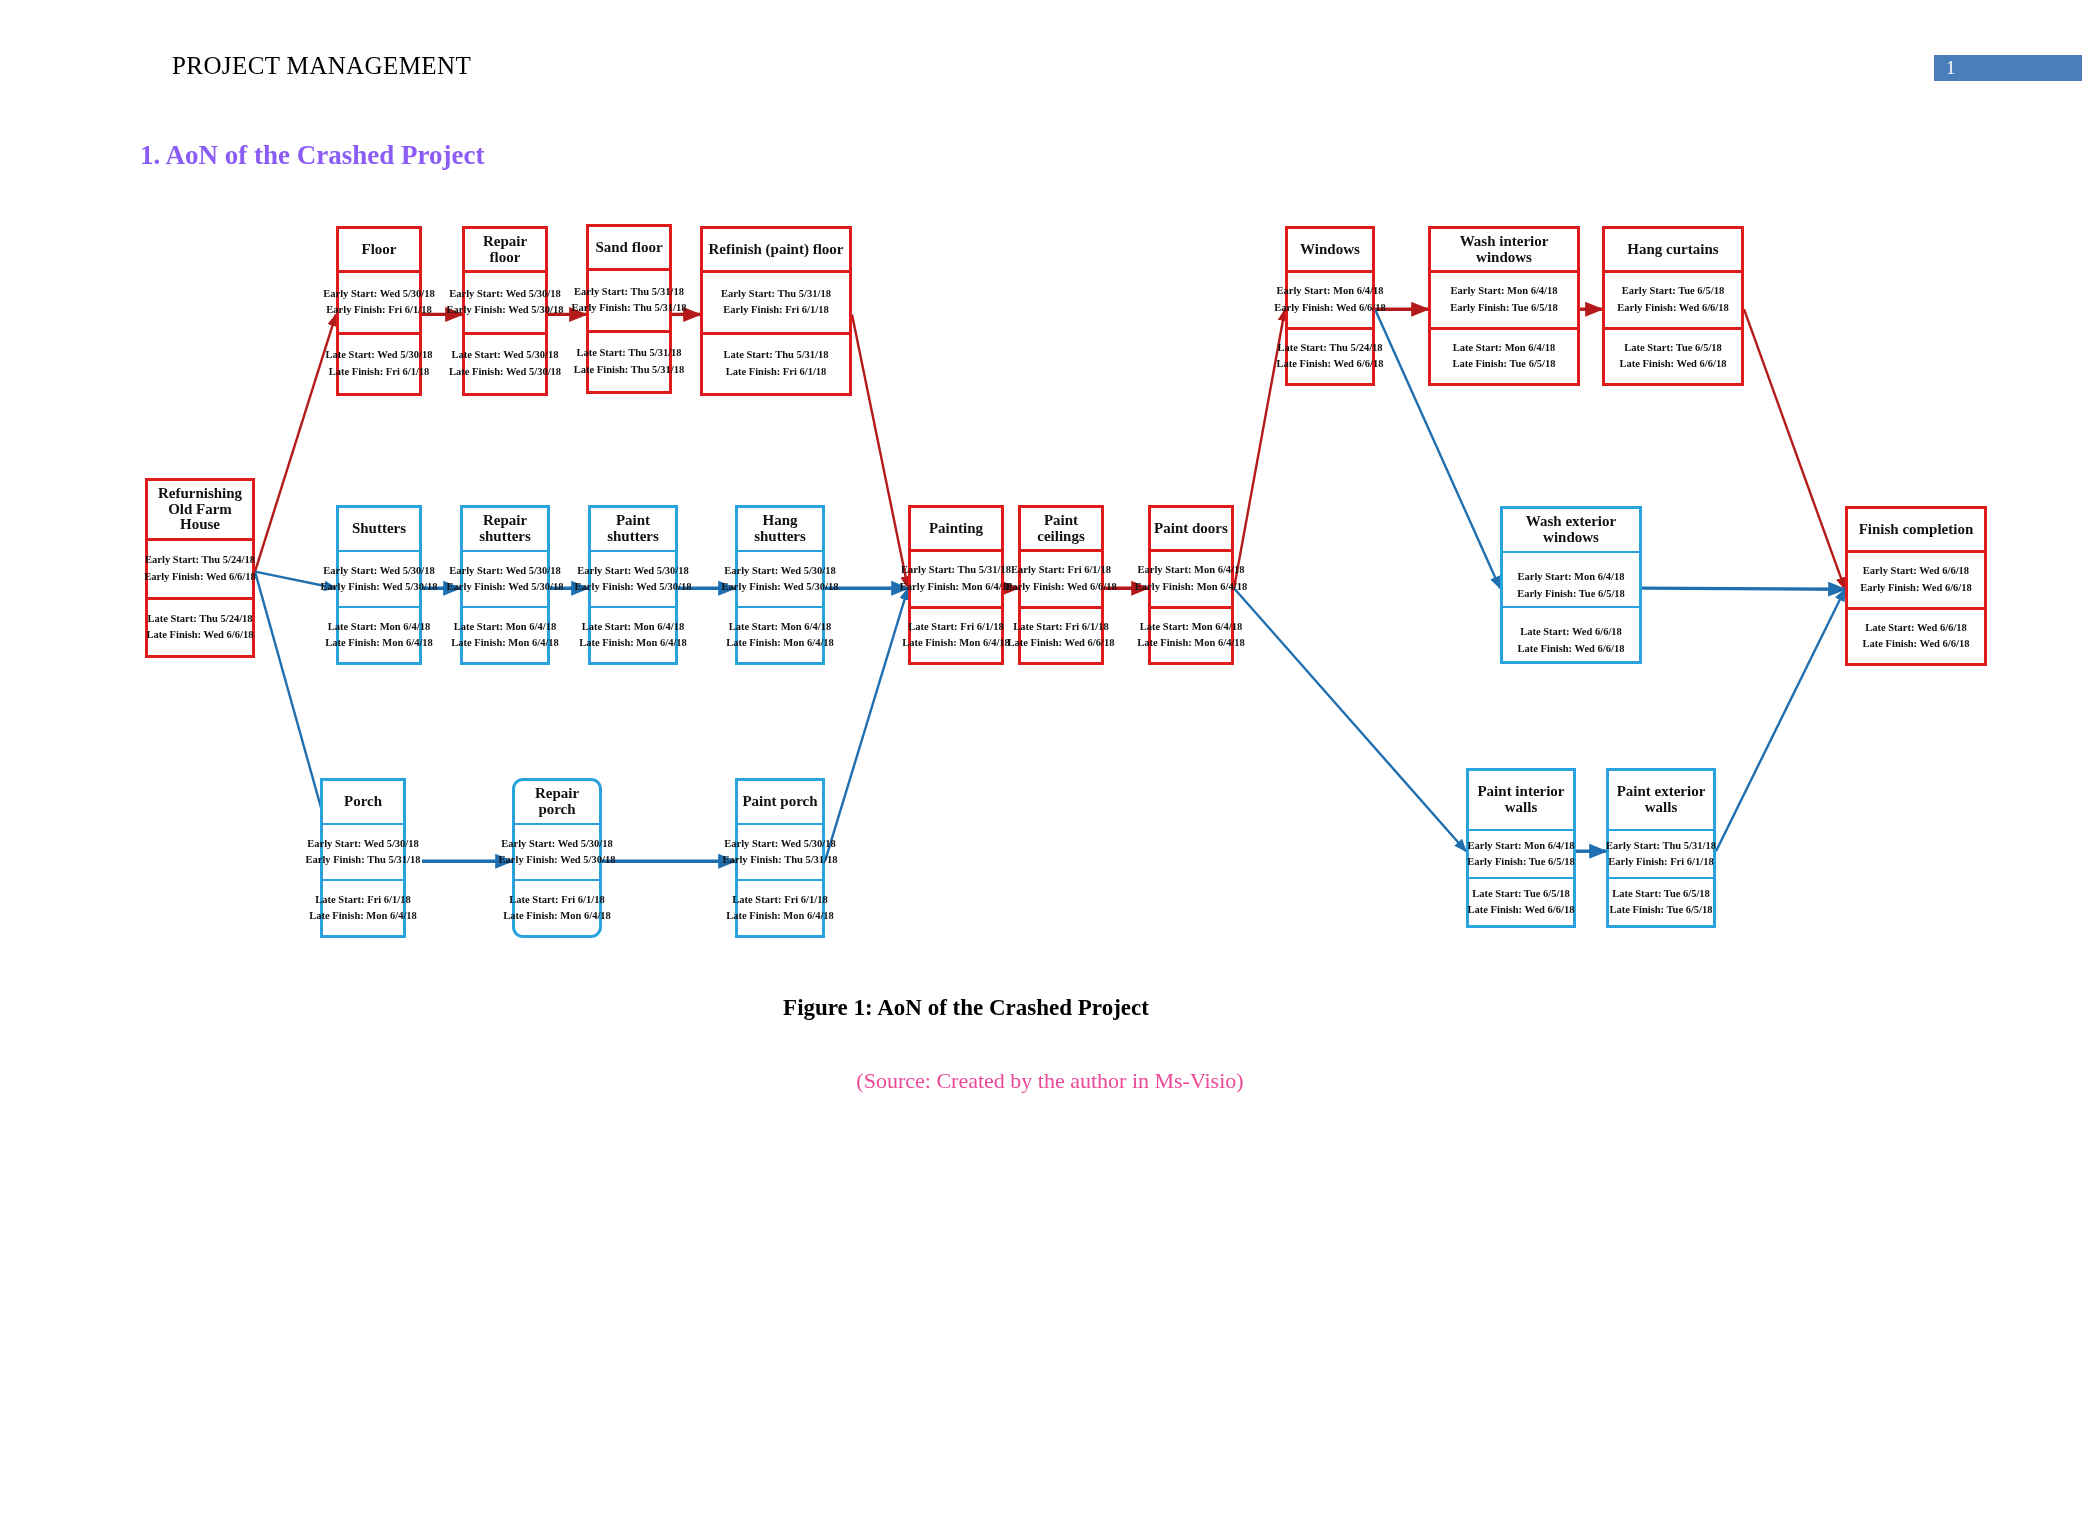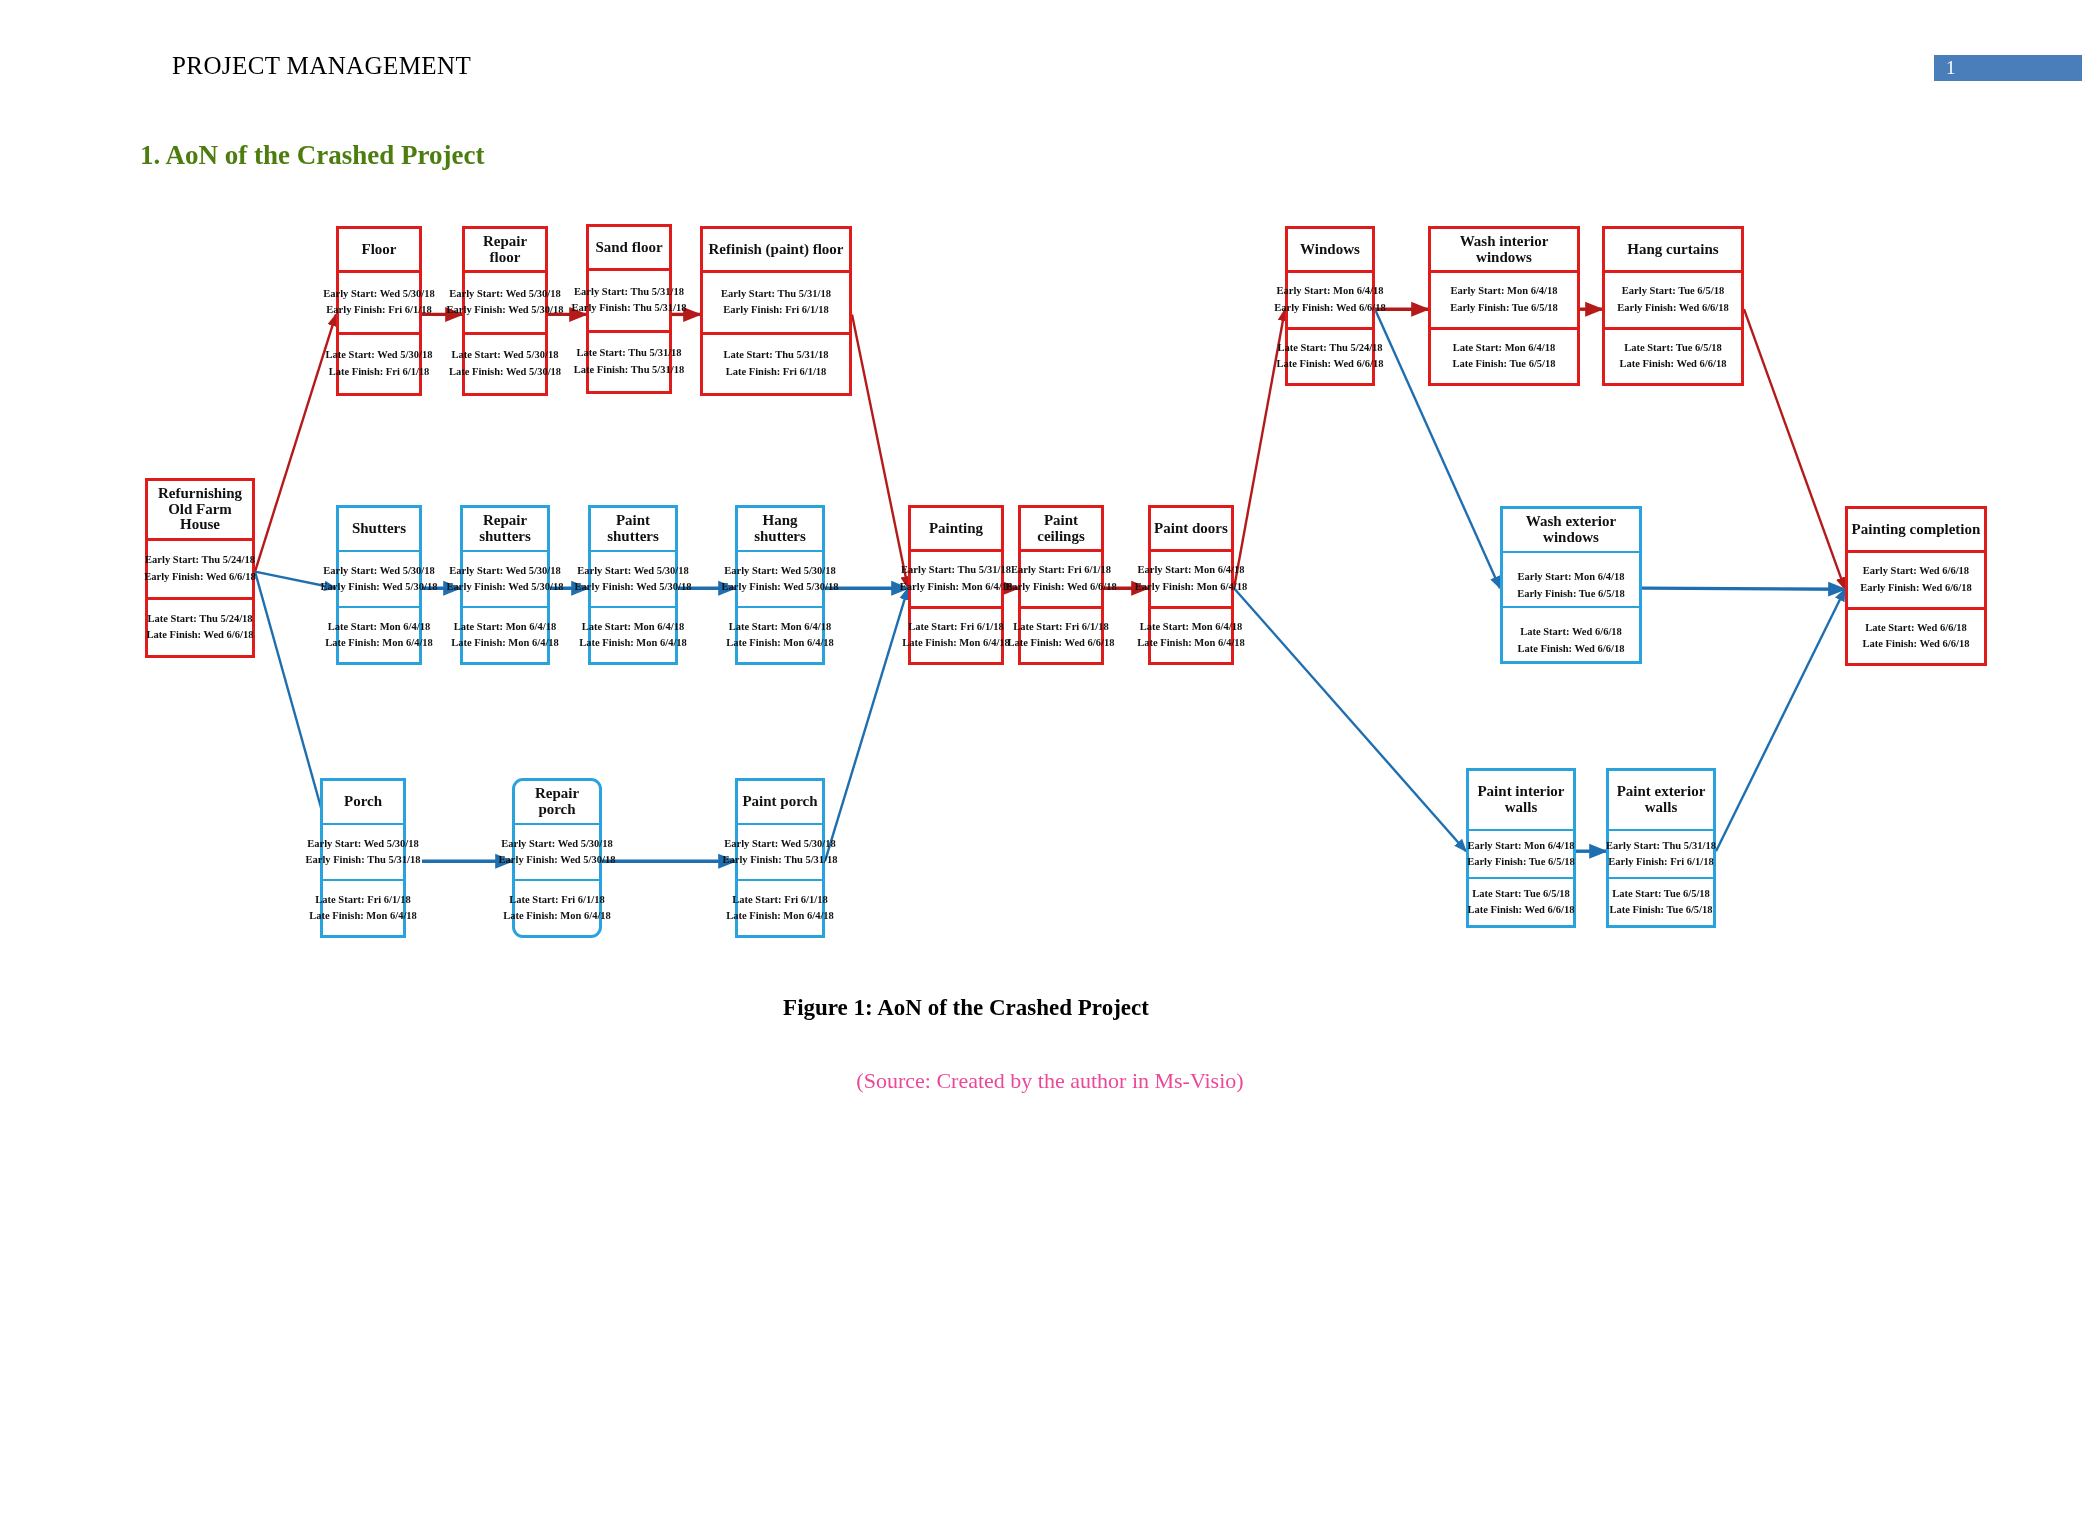--- a/index.html
+++ b/index.html
@@ -19,21 +19,21 @@
   .page-badge{
     position:absolute;right:18px;top:55px;
     width:148px;height:26px;background:#4a7ebb;
     color:#ffffff;font-size:19px;
     font-family:"Liberation Serif", serif;
     display:flex;align-items:center;padding-left:12px;
     box-sizing:border-box;
   }
   .sec-title{
     position:absolute;left:140px;top:140px;
-    font-size:27px;font-weight:bold;color:#4d7c0f;
+    font-size:27px;font-weight:bold;color:#8b5cf6;
     font-family:"Liberation Serif", serif;
   }
 
   
   #diagram{position:absolute;left:0;top:0;width:2100px;height:1000px;}
   #edges{position:absolute;left:0;top:0;width:2100px;height:1000px;}
 
   .node{
     position:absolute;box-sizing:border-box;
     background:#ffffff;
@@ -354,21 +354,21 @@
           <div class="n-early">
             <div>Early Start: Wed 5/30/18</div>
             <div>Early Finish: Thu 5/31/18</div>
           </div>
           <div class="n-late">
             <div>Late Start: Fri 6/1/18</div>
             <div>Late Finish: Mon 6/4/18</div>
           </div>
         </div>
         <div class="node red" style="left: 1845px; top: 506px; width: 142px; height: 160px;">
-          <div class="n-title">Painting completion</div>
+          <div class="n-title">Finish completion</div>
           <div class="n-early">
             <div>Early Start: Wed 6/6/18</div>
             <div>Early Finish: Wed 6/6/18</div>
           </div>
           <div class="n-late">
             <div>Late Start: Wed 6/6/18</div>
             <div>Late Finish: Wed 6/6/18</div>
           </div>
         </div>
       </div>

